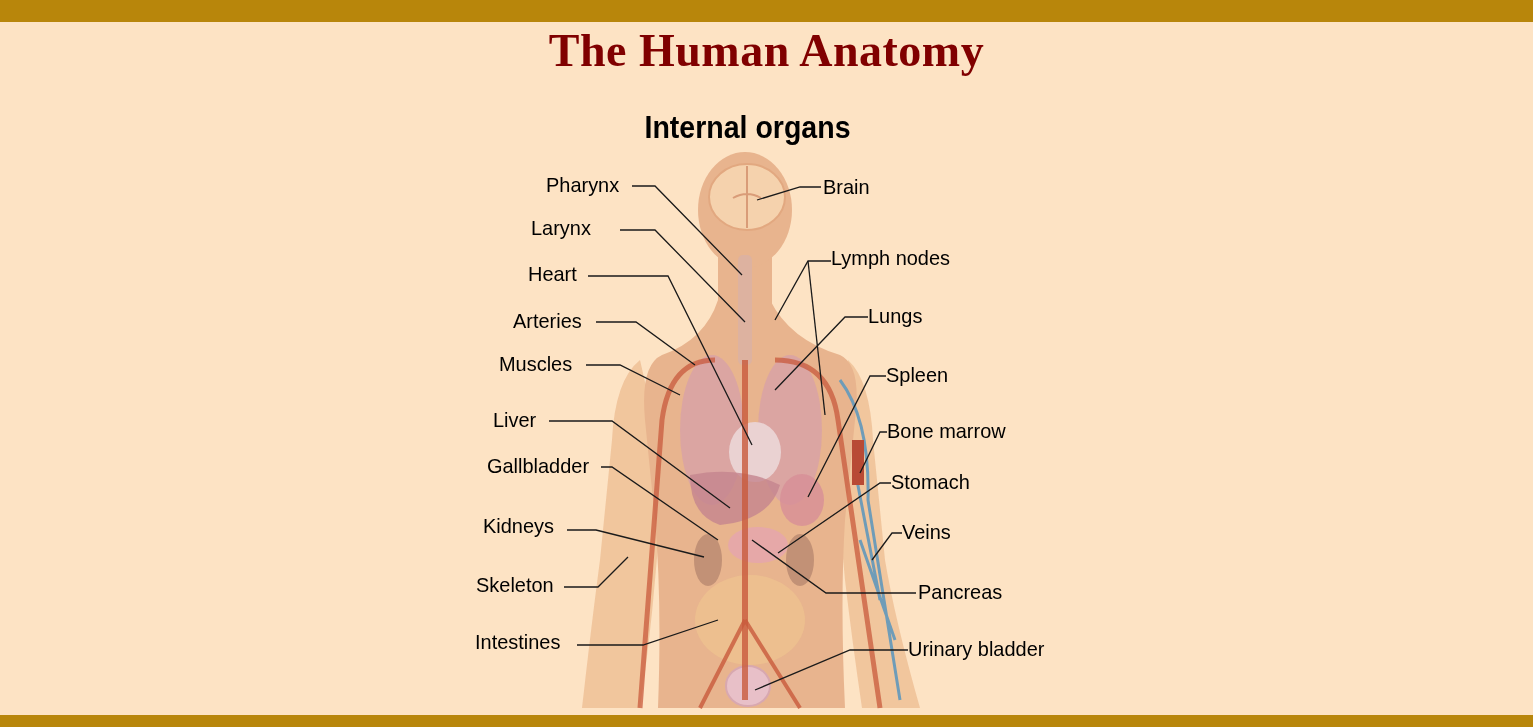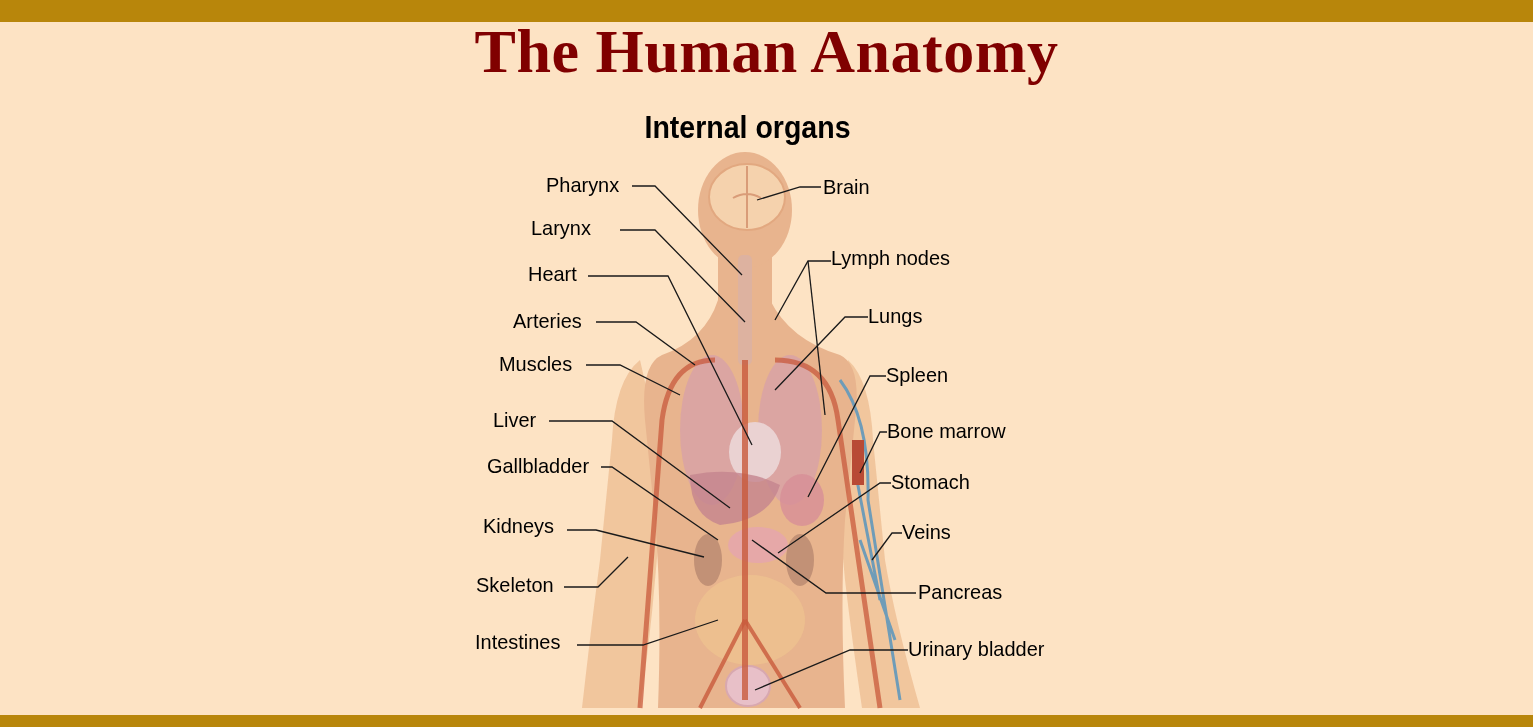--- a/index.html
+++ b/index.html
@@ -1,19 +1,19 @@
 <!DOCTYPE html>
 <html><head>
 <meta charset="utf-8">
 <style>
   html,body{margin:0;padding:0;}
   body{width:1533px;height:727px;background:#fde3c4;position:relative;overflow:hidden;font-family:"Liberation Sans",sans-serif;}
   .bar-top{position:absolute;left:0;top:0;width:1533px;height:22px;background:#b8860b;}
   .bar-bottom{position:absolute;left:0;top:715px;width:1533px;height:12px;background:#b8860b;}
-  .page-title{position:absolute;left:0;top:24px;width:1533px;text-align:center;font-family:"Liberation Serif",serif;font-weight:bold;font-size:62px;color:#800000;letter-spacing:0.5px;line-height:54px;}
+  .page-title{position:absolute;left:0;top:24px;width:1533px;text-align:center;font-family:"Liberation Serif",serif;font-weight:bold;font-size:46px;color:#800000;letter-spacing:0.5px;line-height:54px;}
   .diagram{position:absolute;left:0;top:0;width:1533px;height:670px;}
   .diag-title{position:absolute;left:600px;top:110px;width:295px;text-align:center;font-weight:bold;font-size:31px;color:#000;transform:scaleX(0.92);}
   .lbl{position:absolute;font-size:21px;color:#000;line-height:24px;white-space:nowrap;transform:scaleX(0.95);transform-origin:left center;}
   svg{position:absolute;left:0;top:0;}
 </style>
 </head>
 <body>
 
 <div class="bar-top"></div>
 <div class="page-title">The Human Anatomy</div>

